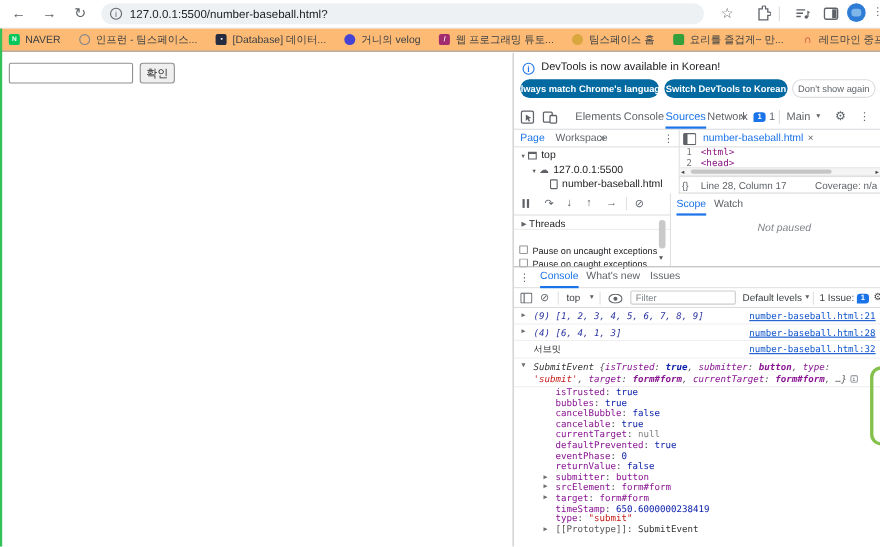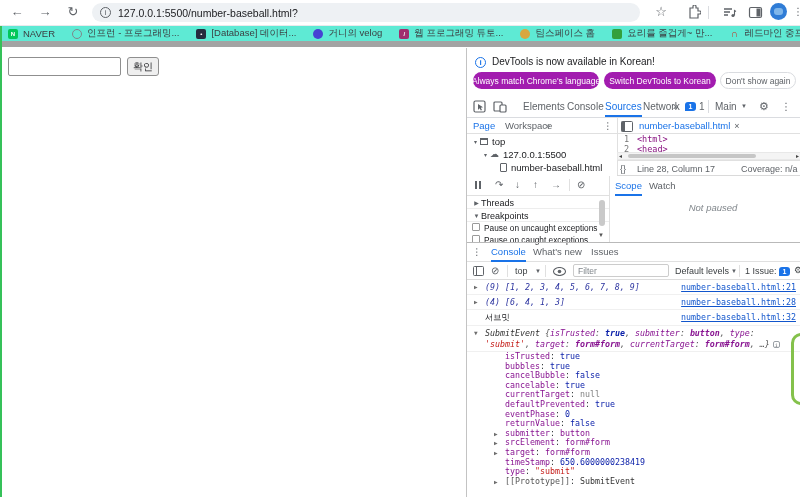--- a/index.html
+++ b/index.html
@@ -10,36 +10,36 @@
   #toolbar{left:0;top:0;width:800px;height:26px;background:#fff;border-bottom:1px solid #e8eaed}
   .navico{position:absolute;top:3px;font-size:13px;color:#5f6368;width:18px;height:18px;text-align:center;line-height:18px;border-radius:50%}
   #urlpill{position:absolute;left:92px;top:3px;width:548px;height:19px;background:#eef1f4;border-radius:10px;display:flex;align-items:center;padding-left:8px}
   #urlinfo{width:11px;height:11px;border:1px solid #5f6368;border-radius:50%;color:#5f6368;font-size:8px;line-height:9px;text-align:center;flex:0 0 auto}
   #urltext{font-size:10.5px;color:#202124;margin-left:7px;white-space:nowrap}
   .tbsep{position:absolute;top:6px;width:1px;height:13px;background:#dadce0}
   #avatar{position:absolute;left:770px;top:3px;width:17px;height:17px;border-radius:50%;background:#2f7cd6}
   #avatar:after{content:"";position:absolute;left:4px;top:5px;width:9px;height:7px;border-radius:3px;background:#7fb6ea}
   .svgico{position:absolute;top:5px}
   
-  #bookmarks{left:0;top:26px;width:800px;height:21px;background:#5eead4;border-bottom:6px solid #a3a3a3;display:flex;align-items:center;padding-left:8px;overflow:hidden}
+  #bookmarks{left:0;top:26px;width:800px;height:21px;background:#fdba74;border-bottom:1px solid #a3a3a3;display:flex;align-items:center;padding-left:8px;overflow:hidden}
   .bm{display:flex;align-items:center;margin-right:17px;flex:0 0 auto}
   .bm-ico{width:10px;height:10px;margin-right:5px;display:inline-flex;align-items:center;justify-content:center;font-weight:bold;flex:0 0 auto}
   .bm-label{font-size:9.5px;color:#3c4043;white-space:nowrap}
   #bm-divider{width:1px;height:12px;background:#dadce0;margin-right:8px}
   
   #greenstrip{left:0;top:26px;width:2px;height:471px;background:#35c159}
   #page-input{position:absolute;left:8px;top:57px;width:113px;height:19px;border:1px solid #8f8f8f;border-radius:2px;background:#fff;font-size:10px;padding:0 3px}
   #confirm-btn{position:absolute;left:127px;top:57px;height:19px;padding:0 5px;background:#efefef;border:1px solid #8f8f8f;border-radius:3px;font-size:10px;color:#202124}
   
   #devtools{left:466px;top:48px;width:334px;height:449px;background:#fff;border-left:1px solid #c3c3c3;font-size:10px;color:#3c4043}
   #devtools .abs{position:absolute}
   
   #notif-icon{left:8px;top:9px;width:11px;height:11px;border:1px solid #1a73e8;border-radius:50%;color:#1a73e8;font-size:8px;line-height:9px;text-align:center;font-weight:bold}
   #notif-text{left:25px;top:8px;font-size:10px;color:#202124}
-  .pill{position:absolute;top:24px;height:17px;border-radius:9px;font-size:8.5px;font-weight:normal;color:#fff;background:#a21caf;border:none;display:flex;align-items:center;justify-content:center;white-space:nowrap}
+  .pill{position:absolute;top:24px;height:17px;border-radius:9px;font-size:8.5px;font-weight:bold;color:#fff;background:#0369a1;border:none;display:flex;align-items:center;justify-content:center;white-space:nowrap}
   #pill3{background:#fff;color:#5f6368;border:1px solid #dadce0;font-weight:normal}
   
   #tabbar{left:0;top:48px;width:334px;height:22px;border-bottom:1px solid #dadce0}
   .mtab{position:absolute;top:0;height:21px;line-height:21px;font-size:10px;color:#5f6368}
   .mtab.active{color:#1a73e8;border-bottom:2px solid #1a73e8}
   .bubble{position:absolute;background:#1a73e8;color:#fff;border-radius:3px 3px 3px 0;font-size:7px;font-weight:bold;width:11px;height:9px;text-align:center;line-height:9px}
   .kebab{color:#5f6368;font-size:10px}
   .gear{color:#5f6368;font-size:11px}
   
   #srcheader{left:0;top:70px;width:334px;height:16px;border-bottom:1px solid #e0e0e0}
@@ -147,21 +147,21 @@
 </div>
 
 <div class="abs" id="bookmarks">
   <span id="bm-items" style="display:flex">
       <span class="bm">
         <span class="bm-ico" style="color: rgb(255, 255, 255); font-size: 6px; background: rgb(3, 199, 90); border-radius: 2px;">N</span>
         <span class="bm-label">NAVER</span>
       </span>
       <span class="bm">
         <span class="bm-ico" style="color: rgb(255, 255, 255); font-size: 6px; border: 1.5px solid rgb(128, 134, 139); border-radius: 50%;"></span>
-        <span class="bm-label">인프런 - 프로그래밍...</span>
+        <span class="bm-label">인프런 - 팀스페이스...</span>
       </span>
       <span class="bm">
         <span class="bm-ico" style="color: rgb(255, 255, 255); font-size: 6px; background: rgb(38, 44, 63); border-radius: 2px;">•</span>
         <span class="bm-label">[Database] 데이터...</span>
       </span>
       <span class="bm">
         <span class="bm-ico" style="color: rgb(255, 255, 255); font-size: 6px; background: rgb(70, 67, 211); border-radius: 50%;"></span>
         <span class="bm-label">거니의 velog</span>
       </span>
       <span class="bm">
@@ -278,24 +278,20 @@
     <span class="dbgico" style="left:48px">↓</span>
     <span class="dbgico" style="left:66px">↑</span>
     <span class="dbgico" style="left:84px">→</span>
     <span class="abs" style="left:102px;top:3px;width:1px;height:12px;background:#e0e0e0"></span>
     <span class="dbgico" style="left:110px">⊘</span>
   </div>
   <div class="abs" id="dbg-divider"></div>
   <div class="sideheadrow" style="top:149px">
     <span class="tri">▶</span>
     <span>Threads</span>
-  </div>
-  <div class="sideheadrow" style="top:162px">
-    <span class="tri">▼</span>
-    <span>Breakpoints</span>
   </div>
   <div id="cbrows">
       <div class="cbrow" style="top: 175px;">
         <span class="cbox"></span>
         <span>Pause on uncaught exceptions</span>
       </div>
       <div class="cbrow" style="top: 187px;">
         <span class="cbox"></span>
         <span>Pause on caught exceptions</span>
       </div>

